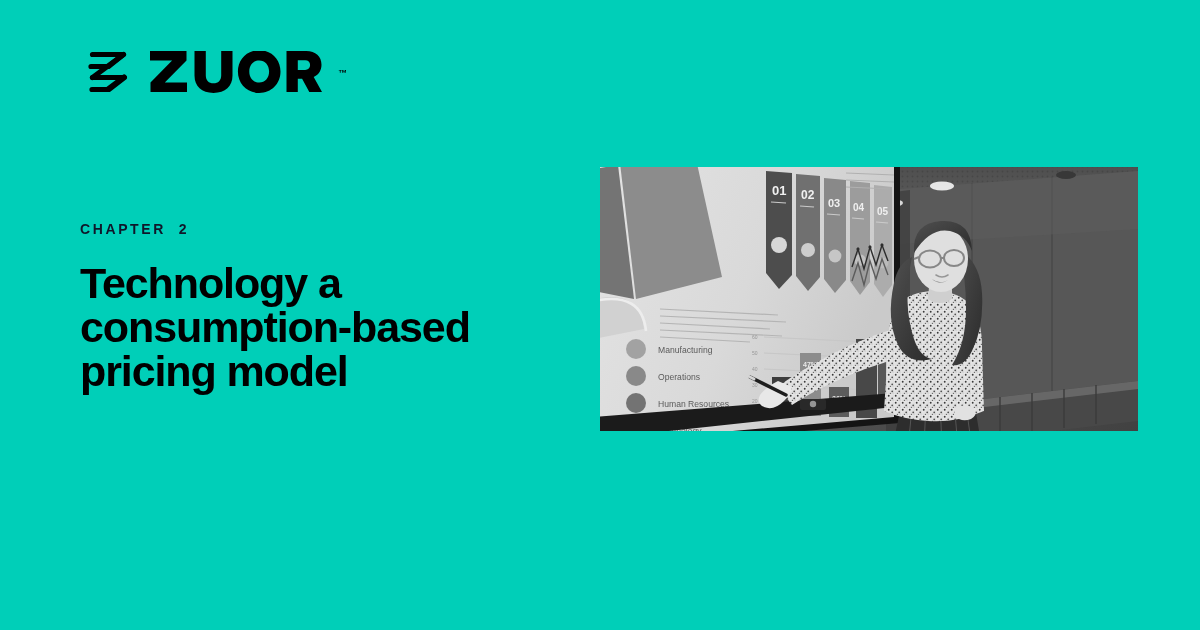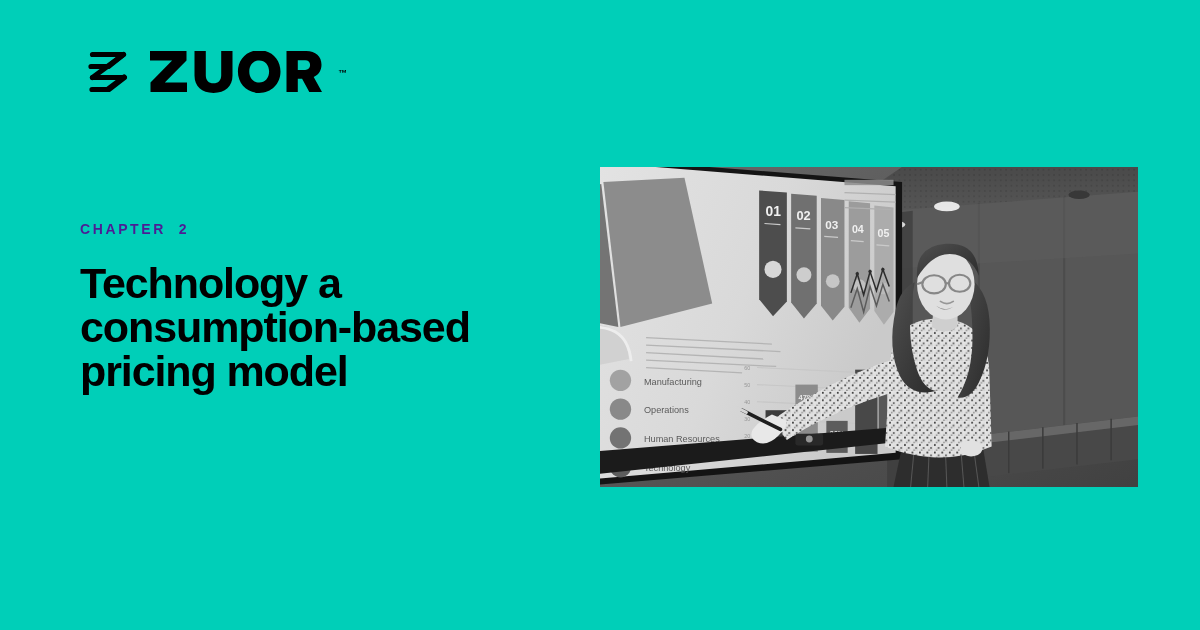--- a/index.html
+++ b/index.html
@@ -51,42 +51,42 @@
   .text-block {
     position:absolute;
     left:80px;
     top:222px;
     width:520px;
   }
   .eyebrow {
     font-size:14px;
     font-weight:700;
     letter-spacing:2.6px;
-    color:#4c1d95;
+    color:#0f172a;
     line-height:1;
     text-transform:uppercase;
     margin-bottom:26px;
     white-space:pre;
   }
   .headline {
     font-size:43px;
     font-weight:700;
     line-height:1.02;
     letter-spacing:-1.1px;
     color:#000;
     white-space:pre-line;
   }
 
   
   .photo {
     position:absolute;
     left:600px;
     top:167px;
     width:538px;
-    height:320px;
+    height:264px;
     overflow:hidden;
     background:#8e8e8e;
     filter:grayscale(1);
   }
   .photo svg { display:block; width:100%; height:100%; }
 </style>
 </head>
 <body>
 
 <div class="slide">

